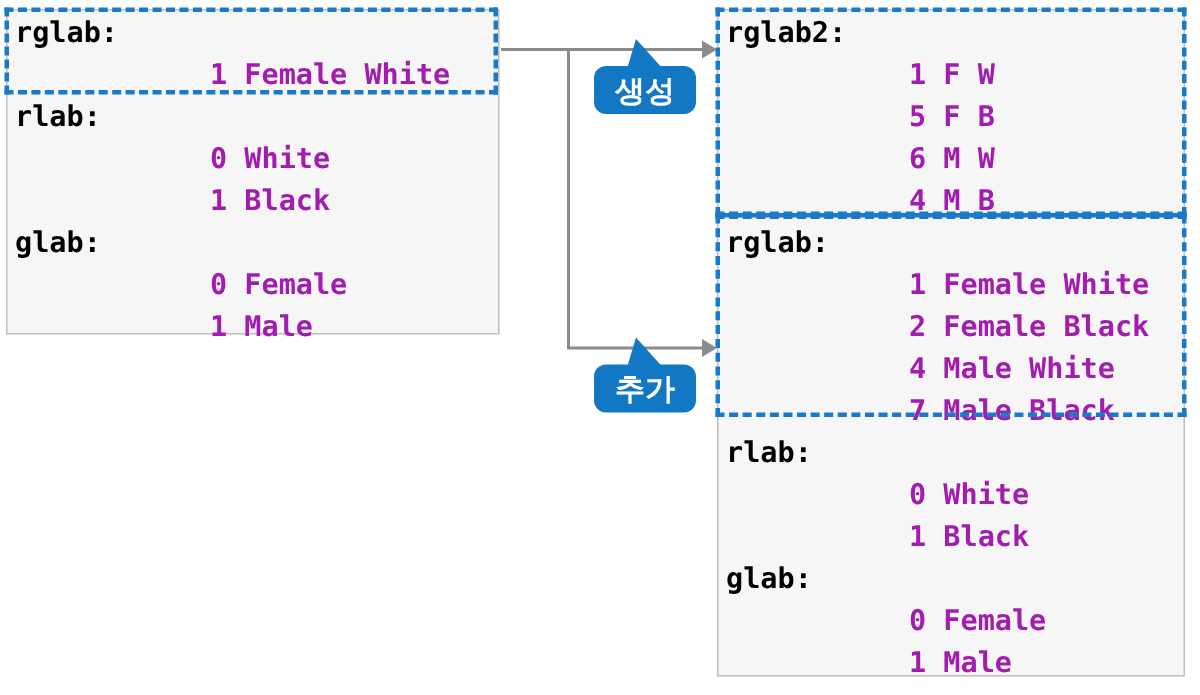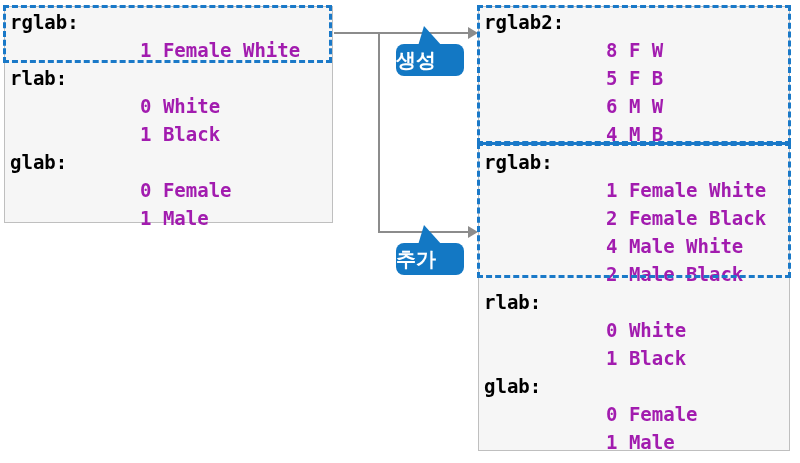--- a/index.html
+++ b/index.html
@@ -90,20 +90,21 @@
 
   
   .callout {
     position: absolute;
     background: #1378c4;
     border-radius: 8px;
     color: #ffffff;
     font-family: "DejaVu Sans", sans-serif;
     font-weight: bold;
     font-size: 20px;
+    text-align: center;
     line-height: 32px;
     width: 68px;
     height: 32px;
   }
   .callout-tail {
     position: absolute;
     width: 0;
     height: 0;
   }
   #callout-create { left: 396px; top: 44px; }
@@ -154,30 +155,30 @@
   <div class="callout-tail" id="tail-create"></div>
   <div class="callout" id="callout-create">생성</div>
 
   <div class="callout-tail" id="tail-append"></div>
   <div class="callout" id="callout-append">추가</div>
 
   <div class="panel" id="panel-right"></div>
 
   <div class="code-block" style="left:484px; top:8px; width:305px;">
     <div class="row label">rglab2:</div>
-    <div class="row value value-indent-right">8 F W</div>
+    <div class="row value value-indent-right">1 F W</div>
     <div class="row value value-indent-right">5 F B</div>
     <div class="row value value-indent-right">6 M W</div>
     <div class="row value value-indent-right">4 M B</div>
 
     <div class="row label">rglab:</div>
     <div class="row value value-indent-right-wide">1 Female White</div>
     <div class="row value value-indent-right-wide">2 Female Black</div>
     <div class="row value value-indent-right-wide">4 Male White</div>
-    <div class="row value value-indent-right-wide">2 Male Black</div>
+    <div class="row value value-indent-right-wide">7 Male Black</div>
 
     <div class="row label">rlab:</div>
     <div class="row value value-indent-right">0 White</div>
     <div class="row value value-indent-right">1 Black</div>
 
     <div class="row label">glab:</div>
     <div class="row value value-indent-right">0 Female</div>
     <div class="row value value-indent-right">1 Male</div>
   </div>
 

